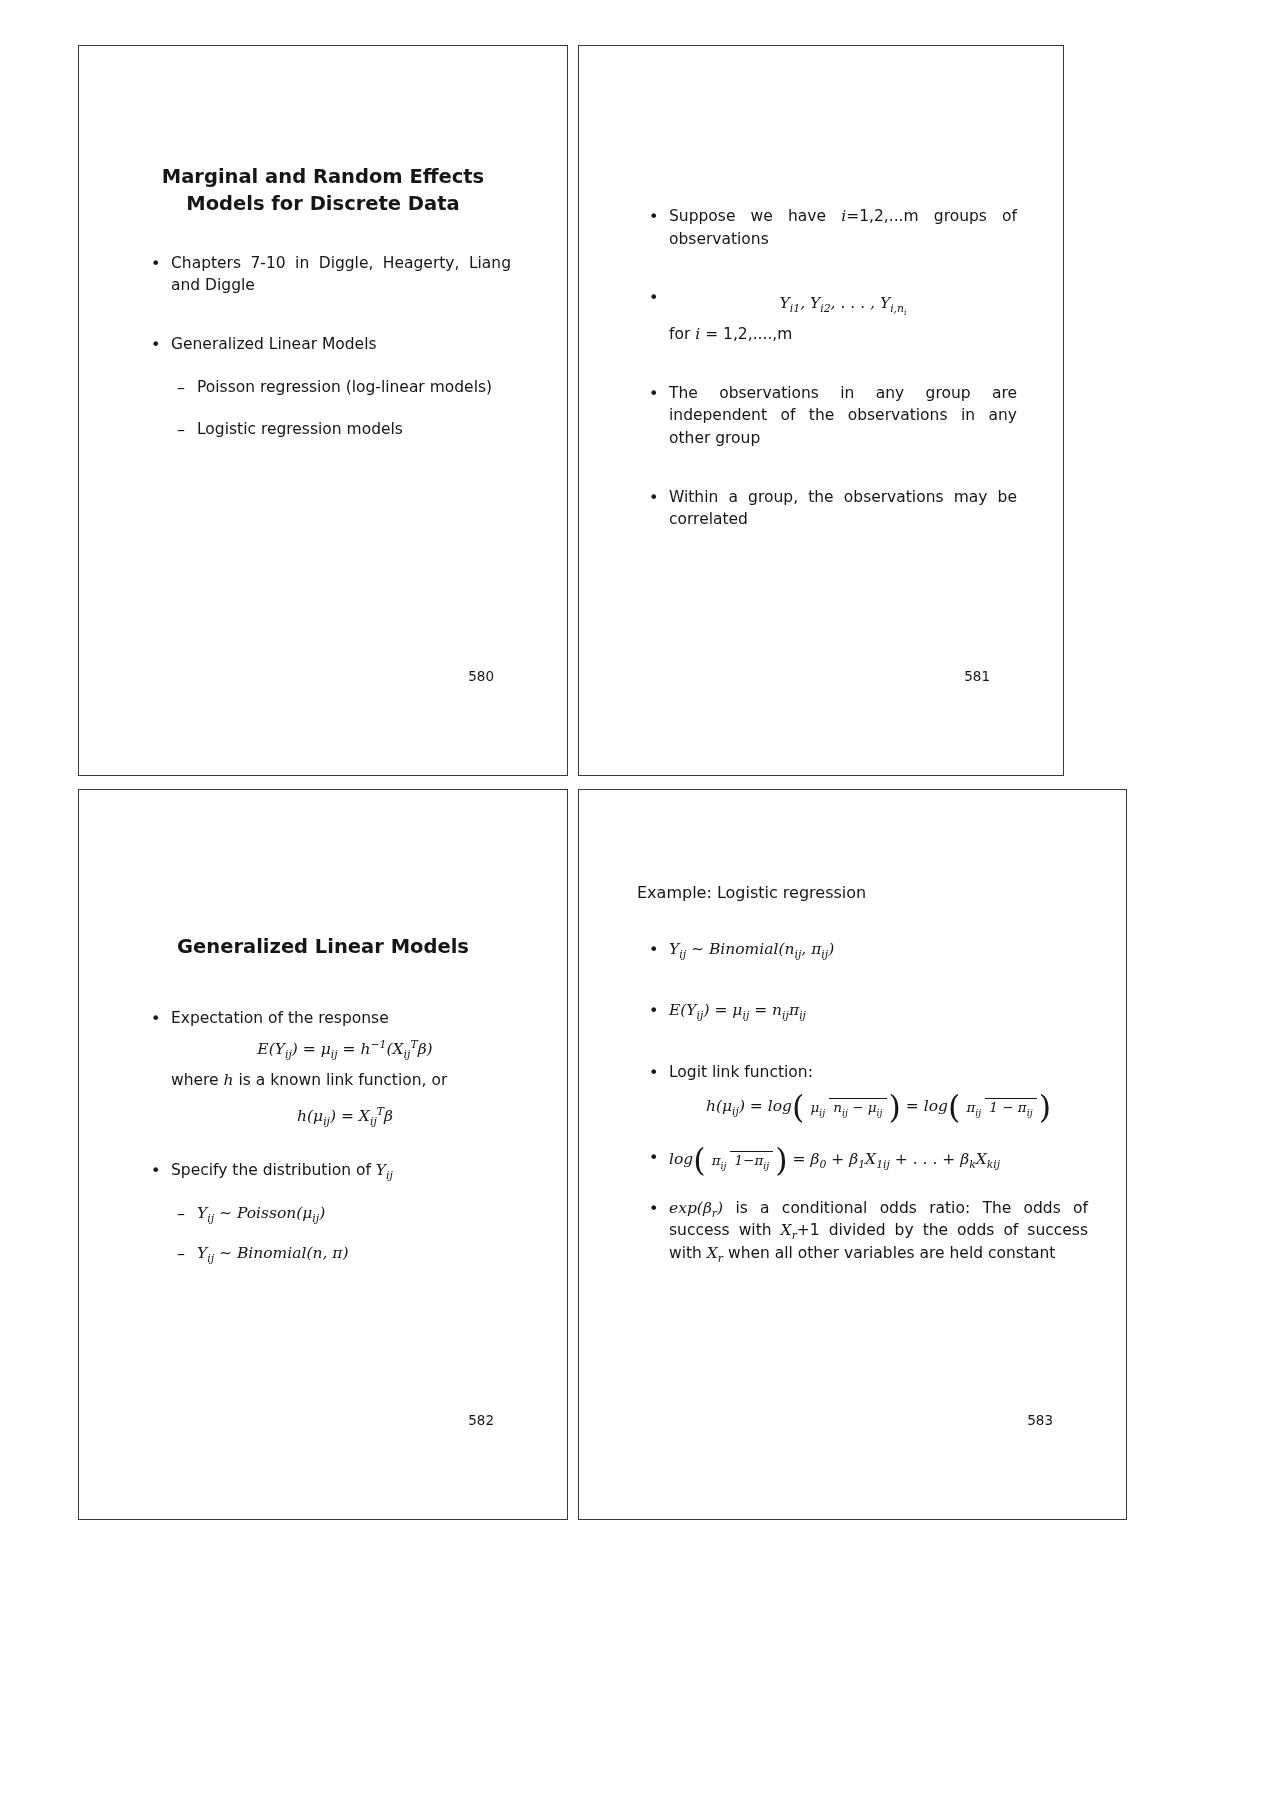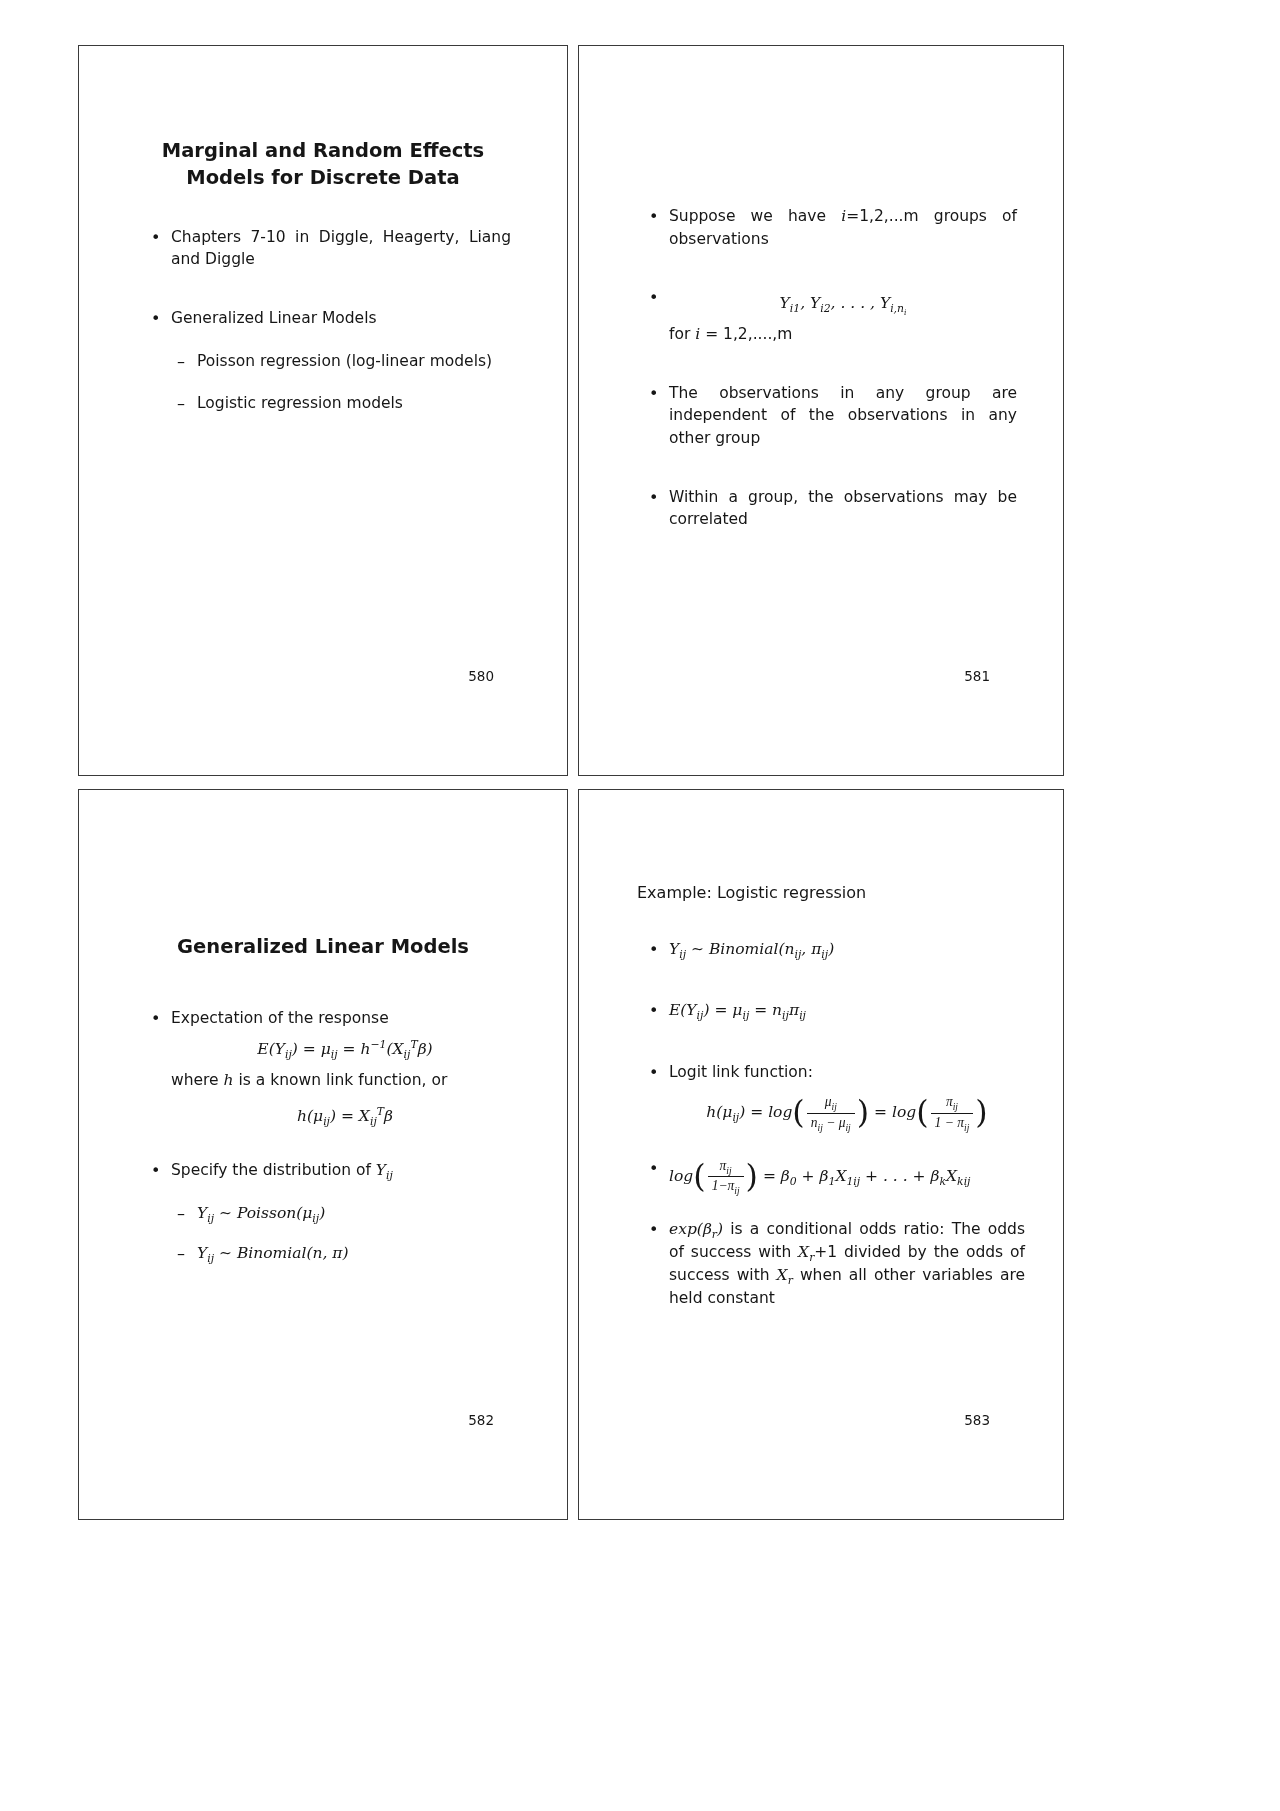--- a/index.html
+++ b/index.html
@@ -9,46 +9,46 @@
     color:var(--ink,#161616);
     font-family:"DejaVu Sans",sans-serif;
     font-size:15.5px;
     overflow:hidden;
   }
   .sheet{position:relative;width:1280px;height:1811px;background:var(--paper,#ffffff);}
   .slide{position:absolute;background:var(--paper,#ffffff);border:1px solid var(--frame,#3a3a3a);}
   .slide-a{left:78px;top:45px;width:490px;height:731px;}
   .slide-b{left:578px;top:45px;width:486px;height:731px;}
   .slide-c{left:78px;top:789px;width:490px;height:731px;}
-  .slide-d{left:578px;top:789px;width:486px;height:731px;}
+  .slide-d{left:578px;top:789px;width:549px;height:731px;}
 
   .pagenum{position:absolute;top:622px;right:73px;font-size:13.5px;text-align:center;}
 
   .title{font-size:19.5px;font-weight:700;text-align:center;line-height:1.38;}
   .tline{display:block;}
 
   .list .li{display:flex;align-items:flex-start;}
   .marker{flex:0 0 20px;width:20px;font-size:16px;line-height:1.46;}
   .li.sub{padding-left:26px;}
   .txt{flex:1;line-height:1.46;text-align:justify;}
   .txt > div{text-align:justify;}
   .txt > .eq{text-align:center;}
   .eq{text-align:center;line-height:1.5;}
 
   .math,.mv{font-family:"DejaVu Serif",serif;font-style:italic;}
   sub,sup{font-size:70%;line-height:1;}
-  .frac{display:inline-flex;flex-direction:column;align-items:center;vertical-align:middle;
-        margin:0 2px;font-size:0.9em;line-height:1.28;text-align:center;font-family:Liberation Serif, serif;}
+  .frac{display:inline-flex;align-items:flex-end;vertical-align:middle;
+        margin:0 2px;font-size:0.9em;line-height:1.28;text-align:center;}
   .frac .num,.frac .den{display:block;padding:0 4px;font-size:0.97em;}
   .frac .den{border-top:1.2px solid currentColor;}
   .bigp{font-size:2.05em;font-style:normal;font-family:"DejaVu Serif",serif;
         vertical-align:middle;line-height:0.9;font-weight:400;}
 
   
-  .slide-a .title{margin-top:92px;padding:0 36px;}
+  .slide-a .title{margin-top:118px;padding:0 36px;}
   .a-list{margin-top:34px;padding:0 56px 0 72px;}
   
   .b-list{margin-top:159px;padding:0 46px 0 70px;}
   
   .slide-c .title{margin-top:144px;padding:0 30px;}
   .c-para{margin-top:24px;padding:0 56px 0 60px;text-align:justify;line-height:1.46;}
   .c-list{margin-top:46px;padding:0 48px 0 72px;}
   
   .d-head{margin-top:93px;padding:0 40px 0 58px;font-size:16px;}
   .d-list{margin-top:36px;padding:0 38px 0 70px;}

